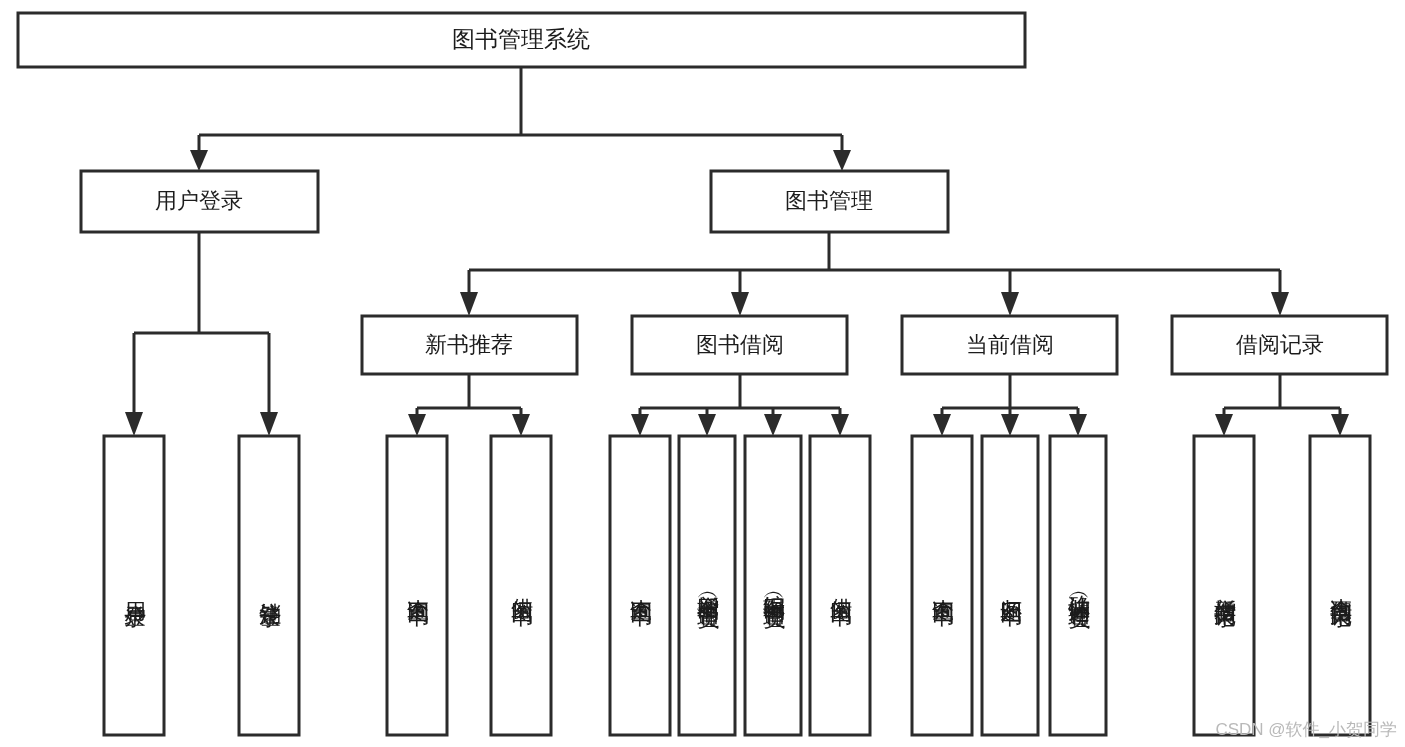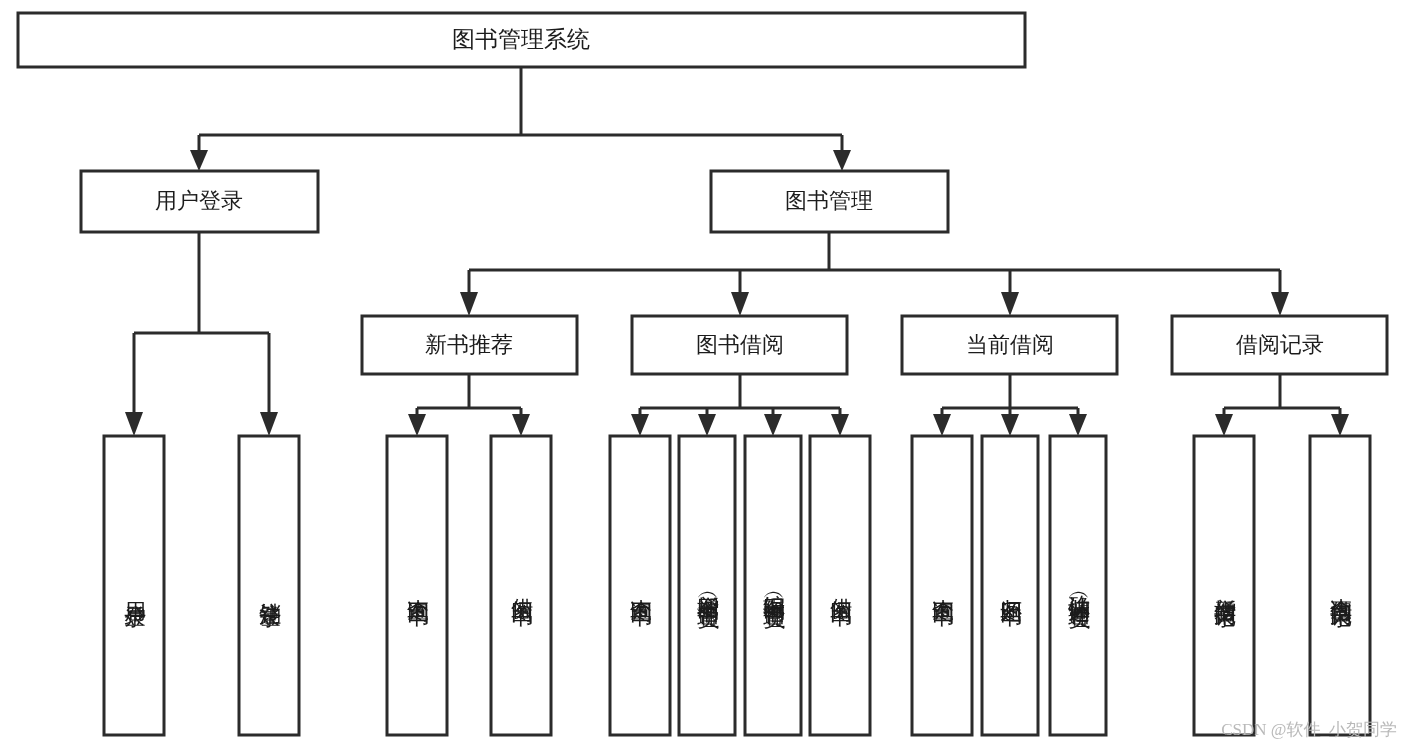--- a/index.html
+++ b/index.html
@@ -48,21 +48,21 @@
     fill: none;
   }
   .arrow-head {
     fill: #2b2b2b;
     stroke: none;
   }
   .watermark {
     position: absolute;
     right: 8px;
     bottom: 6px;
-    font-family: Liberation Serif, serif;
+    font-family: Liberation Sans, sans-serif;
     font-size: 17px;
     color: #b9b9b9;
     white-space: nowrap;
     pointer-events: none;
     margin-left: 32px;
   }
 </style>
 </head>
 <body>
 

